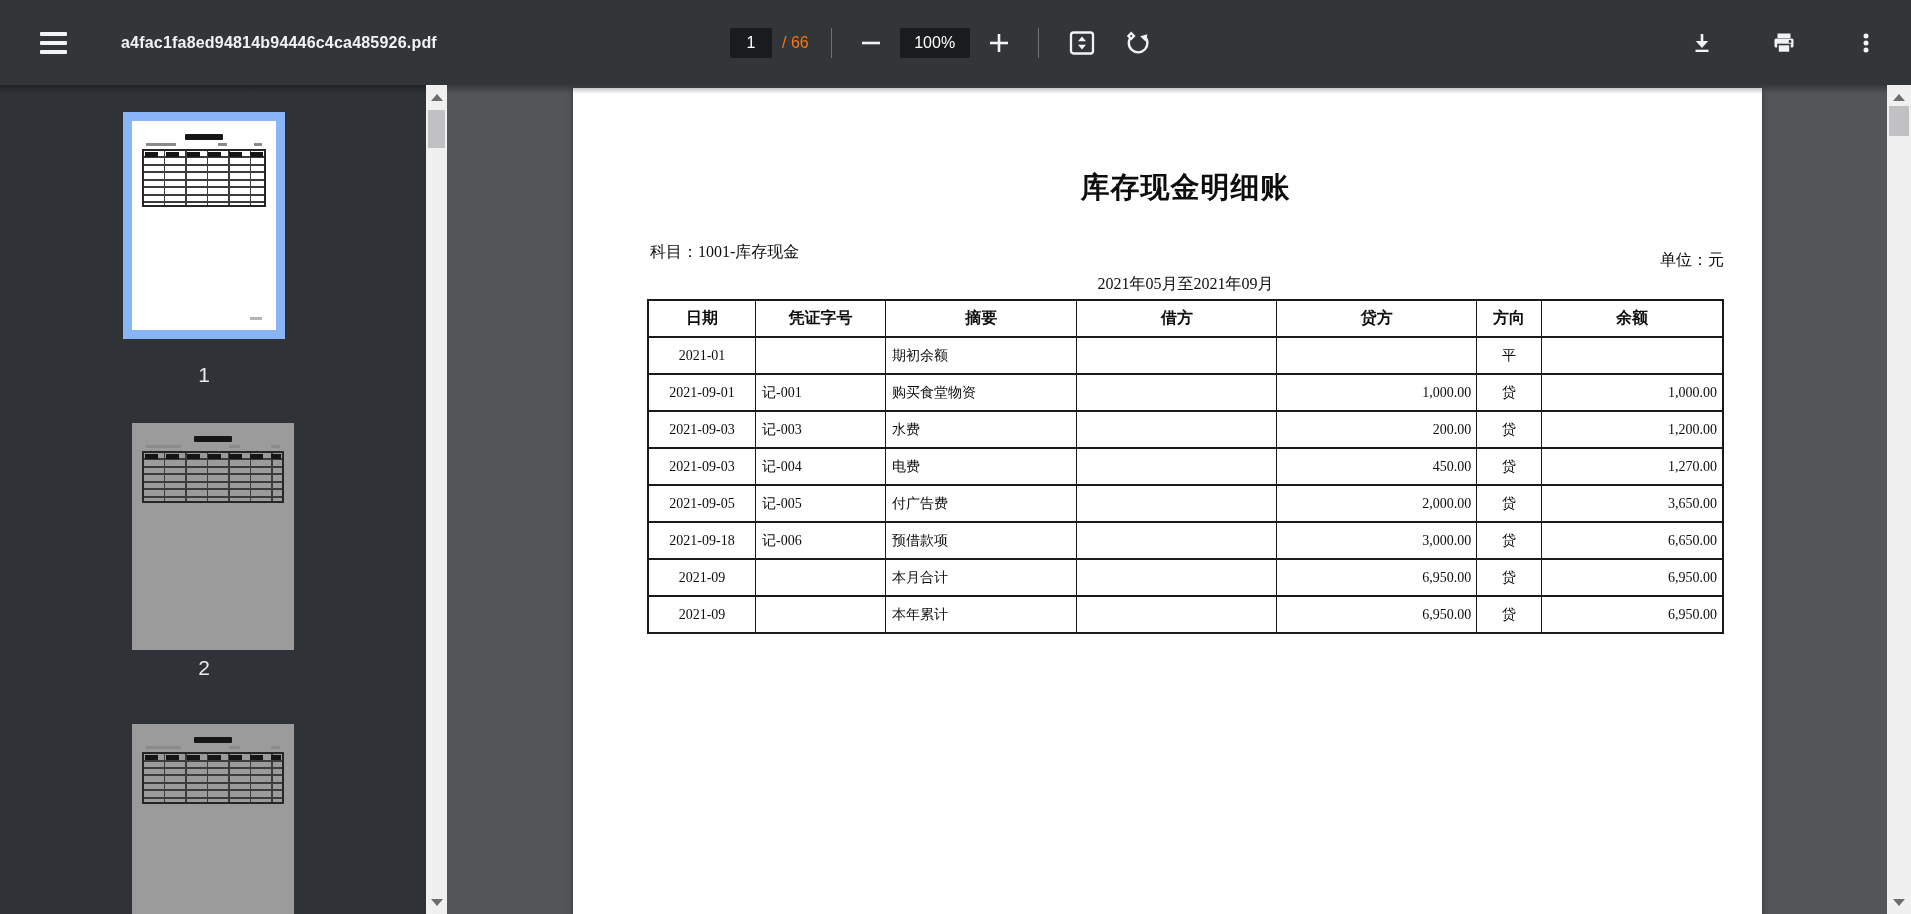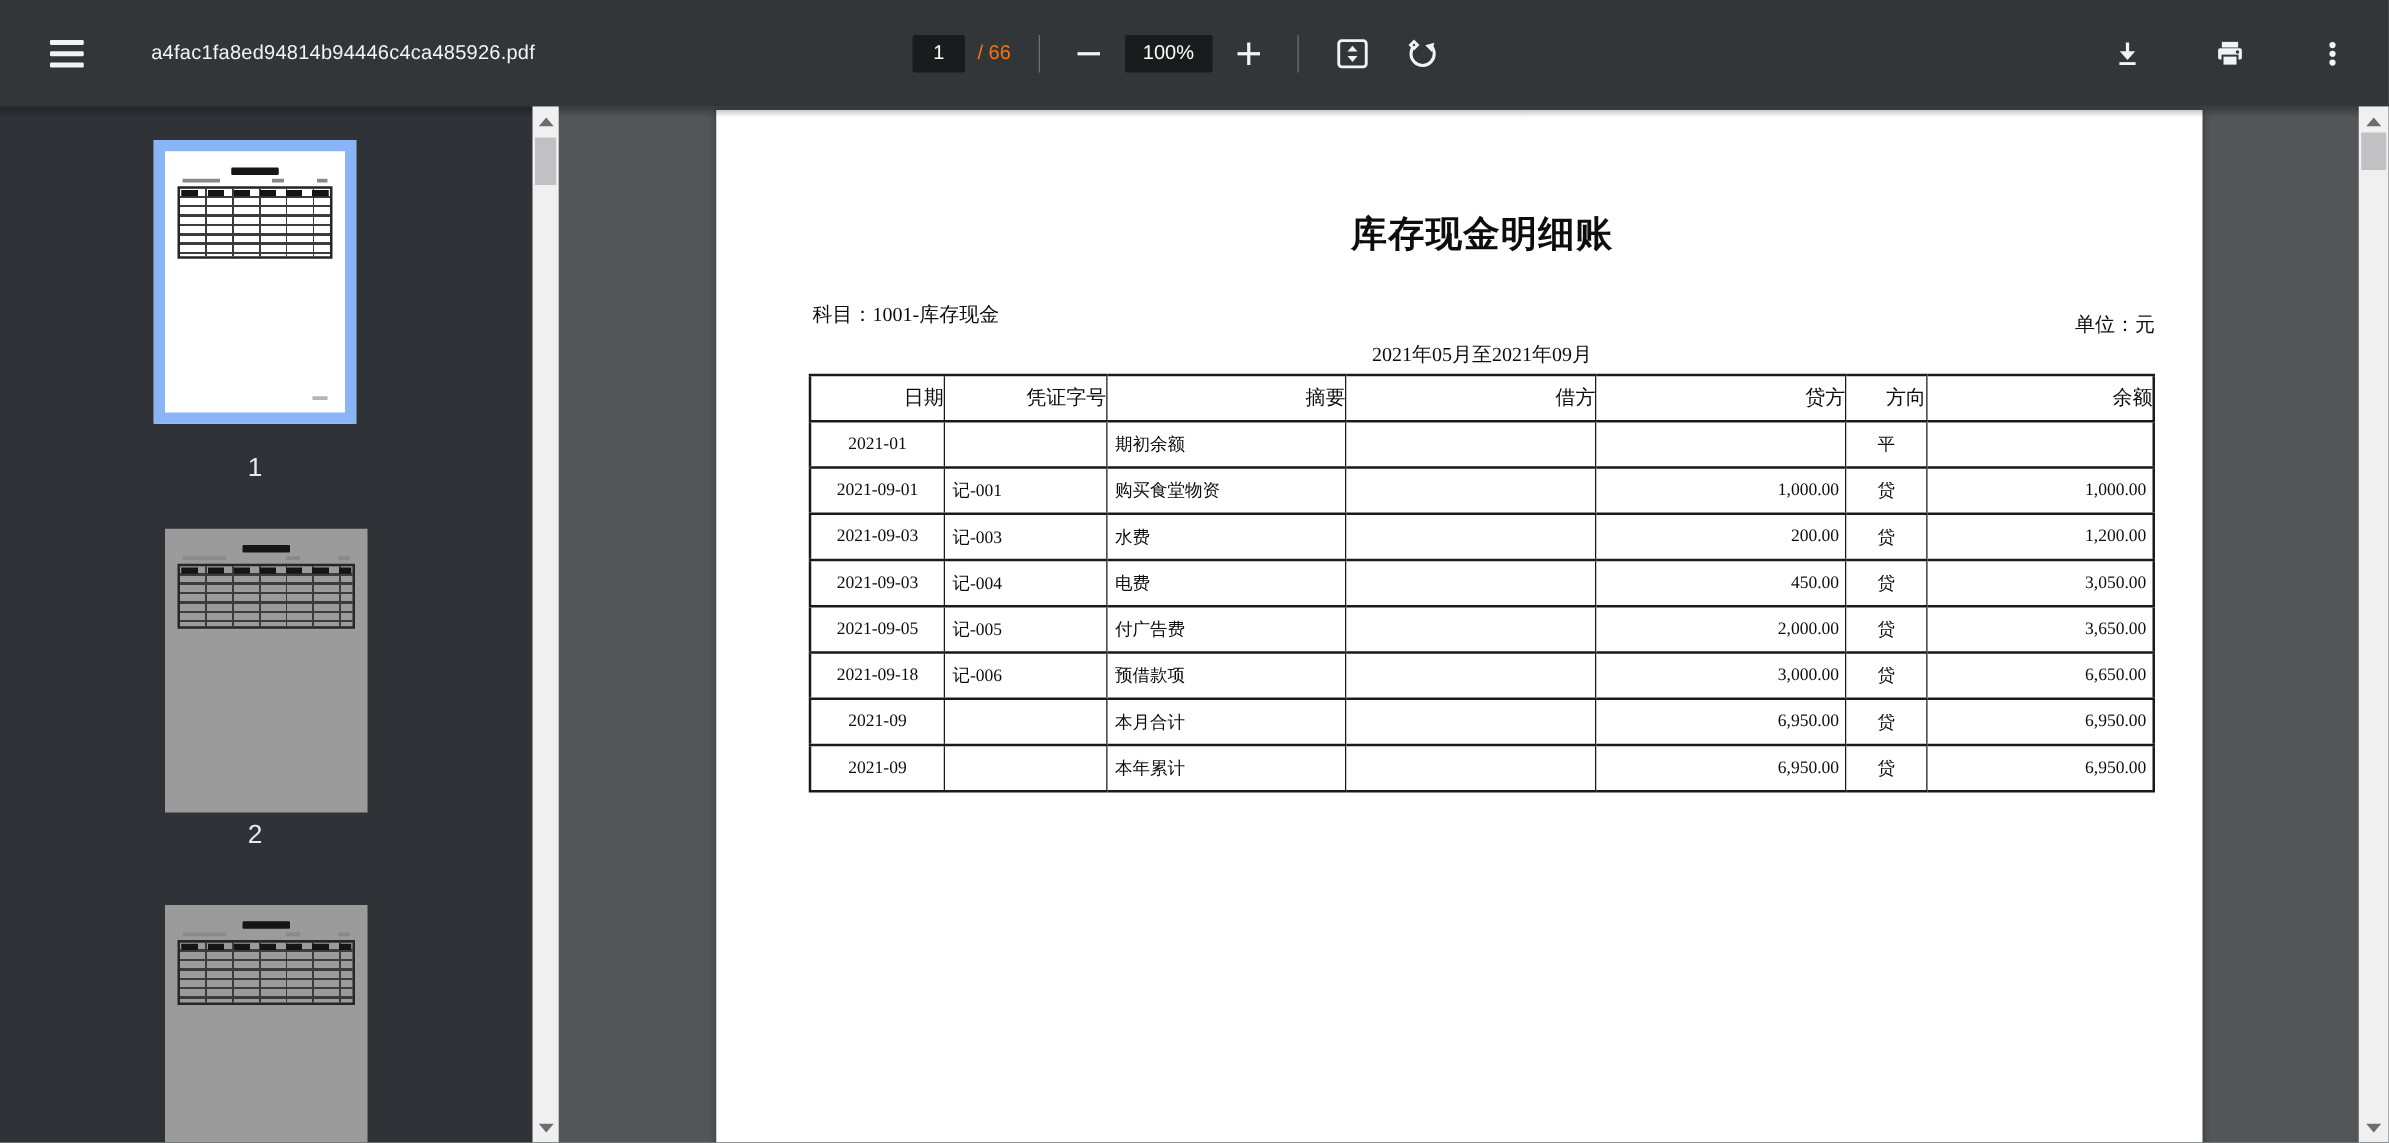--- a/index.html
+++ b/index.html
@@ -10,21 +10,21 @@
   
   .toolbar { position:absolute; left:0; top:0; width:1911px; height:85px;
              background:var(--toolbar-bg,#323639); z-index:10;
              display:flex; align-items:center; color:#f1f3f4; }
   .tb-left { position:absolute; left:0; top:0; height:85px; display:flex; align-items:center; }
   .tb-btn { background:none; border:none; cursor:pointer; display:flex; align-items:center;
             justify-content:center; padding:0; }
   .menu-btn { width:70px; height:85px; }
   .hamburger { display:flex; flex-direction:column; gap:5px; }
   .hamburger i { display:block; width:27px; height:4px; background:#f1f3f4; border-radius:1px; }
-  .filename { font-size:16px; font-weight:400; color:#f1f3f4; letter-spacing:.2px; margin-left:33px; }
+  .filename { font-size:16px; font-weight:700; color:#f1f3f4; letter-spacing:.2px; margin-left:33px; }
   .menu-btn { margin-left:18px; }
 
   .tb-center { position:absolute; left:730px; top:0; height:85px; display:flex; align-items:center; gap:0; }
   .page-input { width:42px; height:30px; background:#191b1c; border:none; border-radius:2px;
                 color:#fff; font-size:16px; text-align:center; font-family:inherit; }
   .page-count { font-size:16px; color:#f97316; margin-left:10px; white-space:pre; }
   .tb-divider { width:1px; height:30px; background:#6e7276; margin:0 22px; display:inline-block; }
   .zoom-btn { width:34px; height:40px; }
   .zoom-box { min-width:70px; height:30px; background:#191b1c; border-radius:2px; color:#fff;
               font-size:16px; display:flex; align-items:center; justify-content:center;
@@ -83,21 +83,21 @@
   .doc-title { position:absolute; left:74px; top:80px; width:1077px; text-align:center;
                font-size:29px; font-weight:700; letter-spacing:1px; }
   .doc-subject { position:absolute; left:77px; top:154px; font-size:16px; }
   .doc-period { position:absolute; left:74px; top:167px; width:1077px; text-align:center; font-size:16px;margin-top:19px; }
   .doc-unit { position:absolute; right:38px; top:162px; font-size:16px; }
   .ledger-table { position:absolute; left:74px; top:211px; width:1077px;
                   border-collapse:collapse; table-layout:fixed; }
   .ledger-table th, .ledger-table td { border:1px solid #1a1a1a; border-top-width:2px;
       border-bottom-width:2px; font-weight:400; overflow:hidden; white-space:nowrap; }
   .ledger-table { border:2px solid #1a1a1a; }
-  .ledger-table th { height:37px; font-size:16px; font-weight:400; text-align:right; }
+  .ledger-table th { height:37px; font-size:16px; font-weight:700; text-align:center; }
   .ledger-table td { height:37px; font-size:14px; }
   td.al-c { text-align:center; }
   td.al-l { text-align:left; padding-left:6px; }
   td.al-r { text-align:right; padding-right:5px; }
   .doc-footer { position:absolute; left:77px; top:608px; font-size:16px; }
 </style>
 </head>
 <body>
 
 <header class="toolbar">
@@ -263,21 +263,21 @@
             <td class="al-c">贷</td>
             <td class="al-r">1,200.00</td>
           </tr>
           <tr>
             <td class="al-c">2021-09-03</td>
             <td class="al-l">记-004</td>
             <td class="al-l">电费</td>
             <td class="al-r"></td>
             <td class="al-r">450.00</td>
             <td class="al-c">贷</td>
-            <td class="al-r">3,050.00</td>
+            <td class="al-r">1,270.00</td>
           </tr>
           <tr>
             <td class="al-c">2021-09-05</td>
             <td class="al-l">记-005</td>
             <td class="al-l">付广告费</td>
             <td class="al-r"></td>
             <td class="al-r">2,000.00</td>
             <td class="al-c">贷</td>
             <td class="al-r">3,650.00</td>
           </tr>

